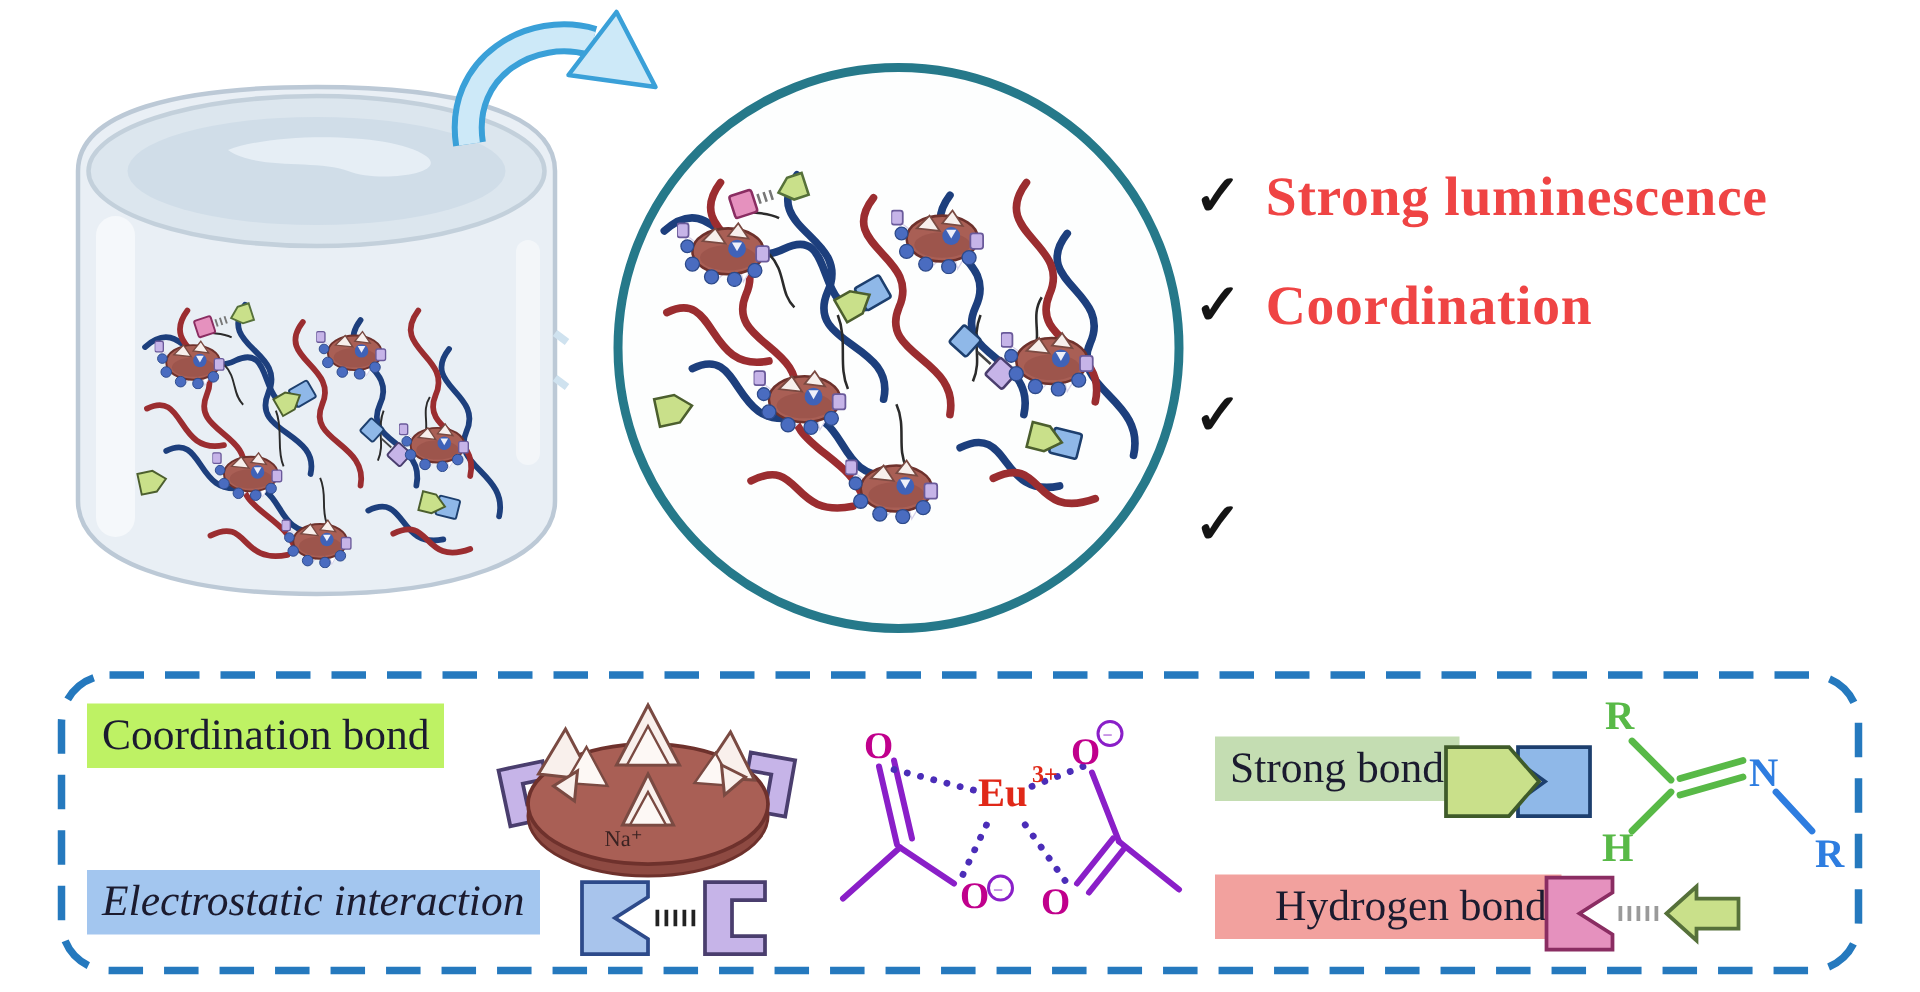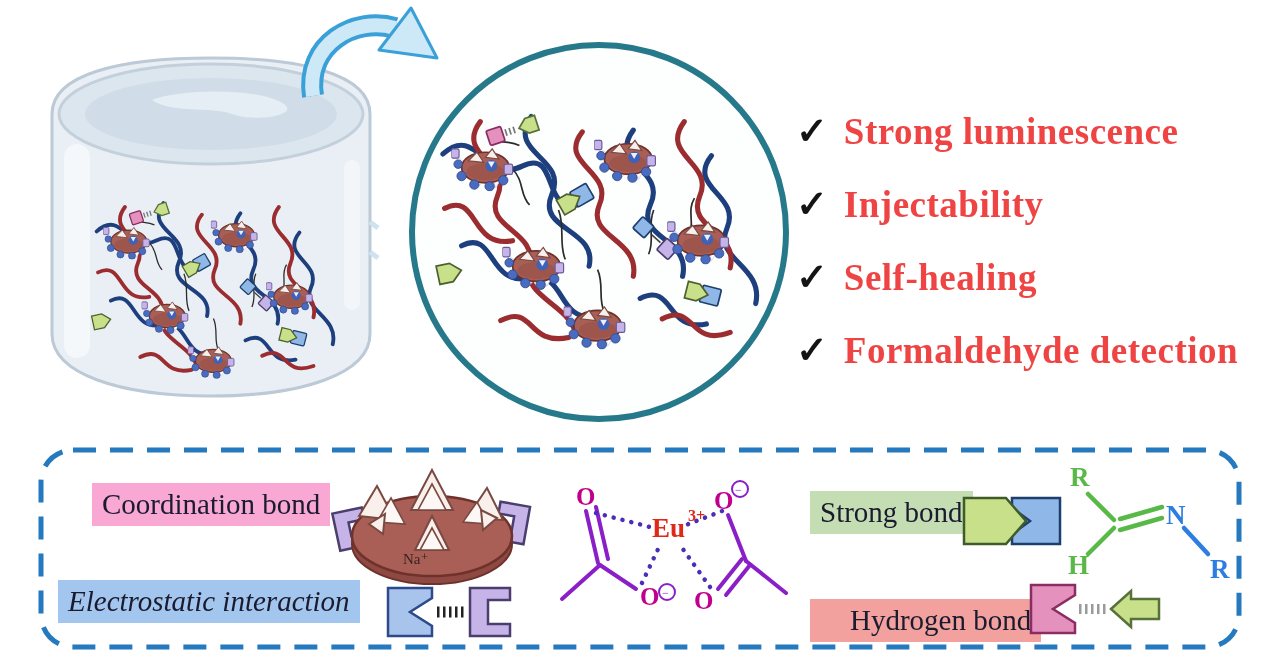--- a/index.html
+++ b/index.html
@@ -8,24 +8,24 @@
   .abs{position:absolute;}
   
   .checklist{left:796px;top:112px;width:480px;}
   .check-item{display:flex;align-items:baseline;gap:16px;height:73px;}
   .check-glyph{font-weight:700;font-size:38px;color:#141414;line-height:1;}
   .check-label{font-weight:700;font-size:37px;color:#ef4444;line-height:1.1;letter-spacing:.5px;}
   
   .legend-box{left:38px;top:447px;width:1204px;height:203px;}
   .legend-border{position:absolute;left:0;top:0;}
   .tag{position:absolute;font-size:29px;color:#1b1b2f;padding:5px 10px;line-height:1.15;white-space:nowrap;}
-  .tag-coordination{left:20px;top:36px;background:#f9a8d4;margin-left:34px;}
+  .tag-coordination{left:20px;top:22px;background:#bef264;}
   .tag-electrostatic{left:20px;top:133px;background:#a3c6ef;font-style:italic;}
   .tag-imine{left:772px;top:44px;background:#c4ddb2;}
-  .tag-hydrogen{left:772px;top:152px;background:#f2a19e;padding-left:40px;}
+  .tag-hydrogen{left:772px;top:136px;background:#f2a19e;padding-left:40px;}
   svg text{font-family:"Liberation Serif","DejaVu Serif",serif;}
 </style>
 </head>
 <body>
 
 <div class="scene">
 
   <svg width="0" height="0" style="position:absolute">
     <defs>
       <symbol id="particle" viewBox="0 0 80 56">
@@ -125,29 +125,27 @@
     <use href="#net" x="26" y="52" width="340" height="286"></use>
   </svg>
 
   <div class="abs checklist">
     <div class="check-item">
       <span class="check-glyph">✓</span>
       <span class="check-label">Strong luminescence</span>
     </div>
     <div class="check-item">
       <span class="check-glyph">✓</span>
-      <span class="check-label">Injectability</span>
-    </div>
-    <div class="check-item">
-      <span class="check-glyph">✓</span>
-      <span class="check-label">Self-healing</span>
-    </div>
-    <div class="check-item">
-      <span class="check-glyph">✓</span>
-      <span class="check-label">Formaldehyde detection</span>
+      <span class="check-label">Coordination</span>
+    </div>
+    <div class="check-item">
+      <span class="check-glyph">✓</span>
+    </div>
+    <div class="check-item">
+      <span class="check-glyph">✓</span>
     </div>
   </div>
 
   <div class="abs legend-box">
     <svg class="legend-border" width="1204" height="203" viewBox="0 0 1204 203">
       <rect x="3" y="3" width="1198" height="197" rx="32" fill="none" stroke="#2579be" stroke-width="5" stroke-dasharray="23 14"></rect>
     </svg>
 
     <span class="tag tag-coordination">Coordination bond</span>
     <span class="tag tag-electrostatic">Electrostatic interaction</span>

